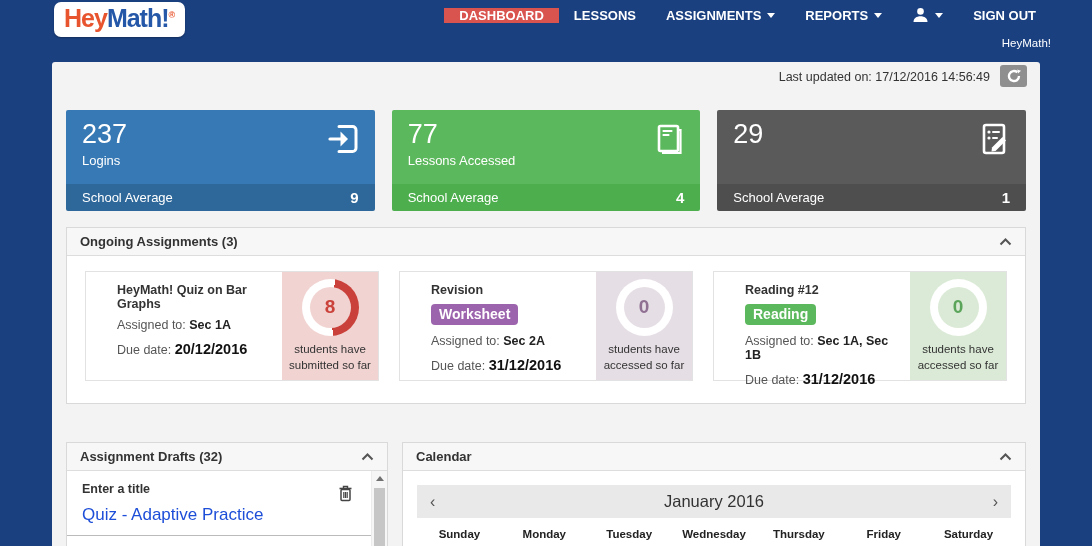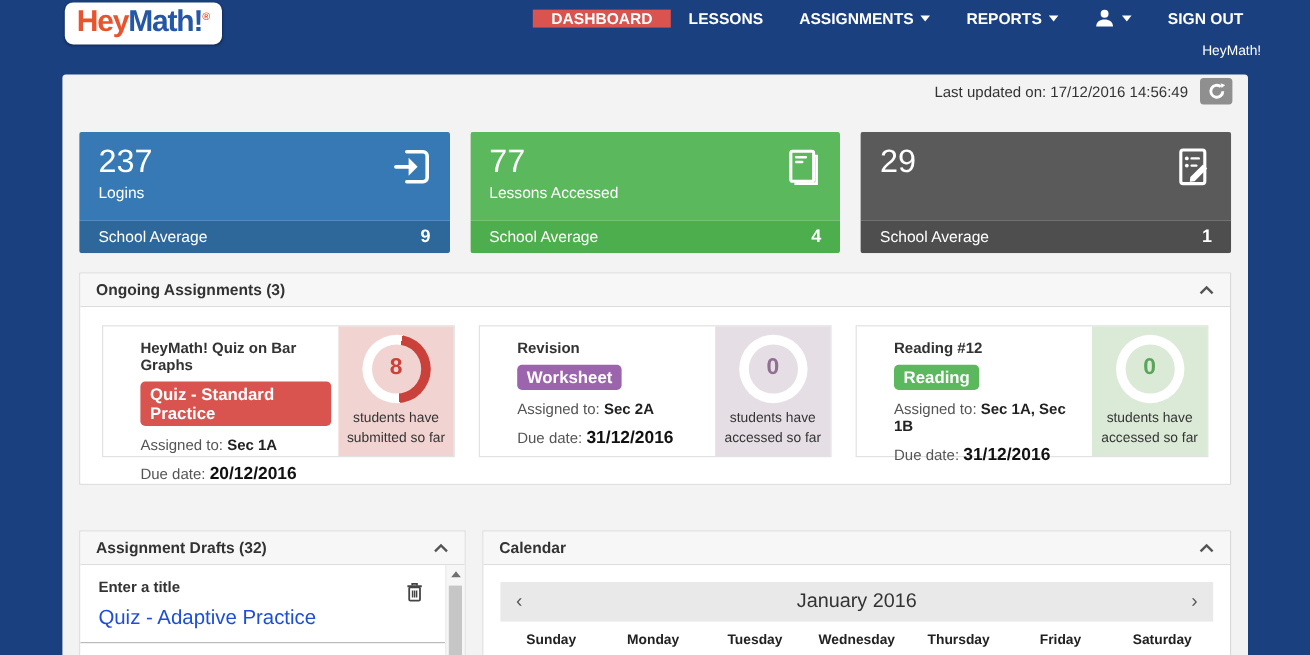--- a/index.html
+++ b/index.html
@@ -285,21 +285,20 @@
               <path d="M1.5 6.5 L6.5 1.5 L11.5 6.5" fill="none" stroke="#555" stroke-width="2"></path>
             </svg>
         </span>
       </button>
     </div>
     <div class="ongoing-body">
 
       <div class="assign-card">
         <div class="assign-left">
           <div class="assign-title">HeyMath! Quiz on Bar Graphs</div>
-          <span class="badge" style="background: rgb(217, 83, 79);">Quiz - Standard Practice</span>
           <div class="assign-row">
             <span>Assigned to:</span>
             <span class="strong">Sec 1A</span>
           </div>
           <div class="assign-row due-row">
             <span>Due date:</span>
             <span class="due-value">20/12/2016</span>
           </div>
         </div>
         <div class="assign-right" style="background: rgb(241, 211, 209);">

